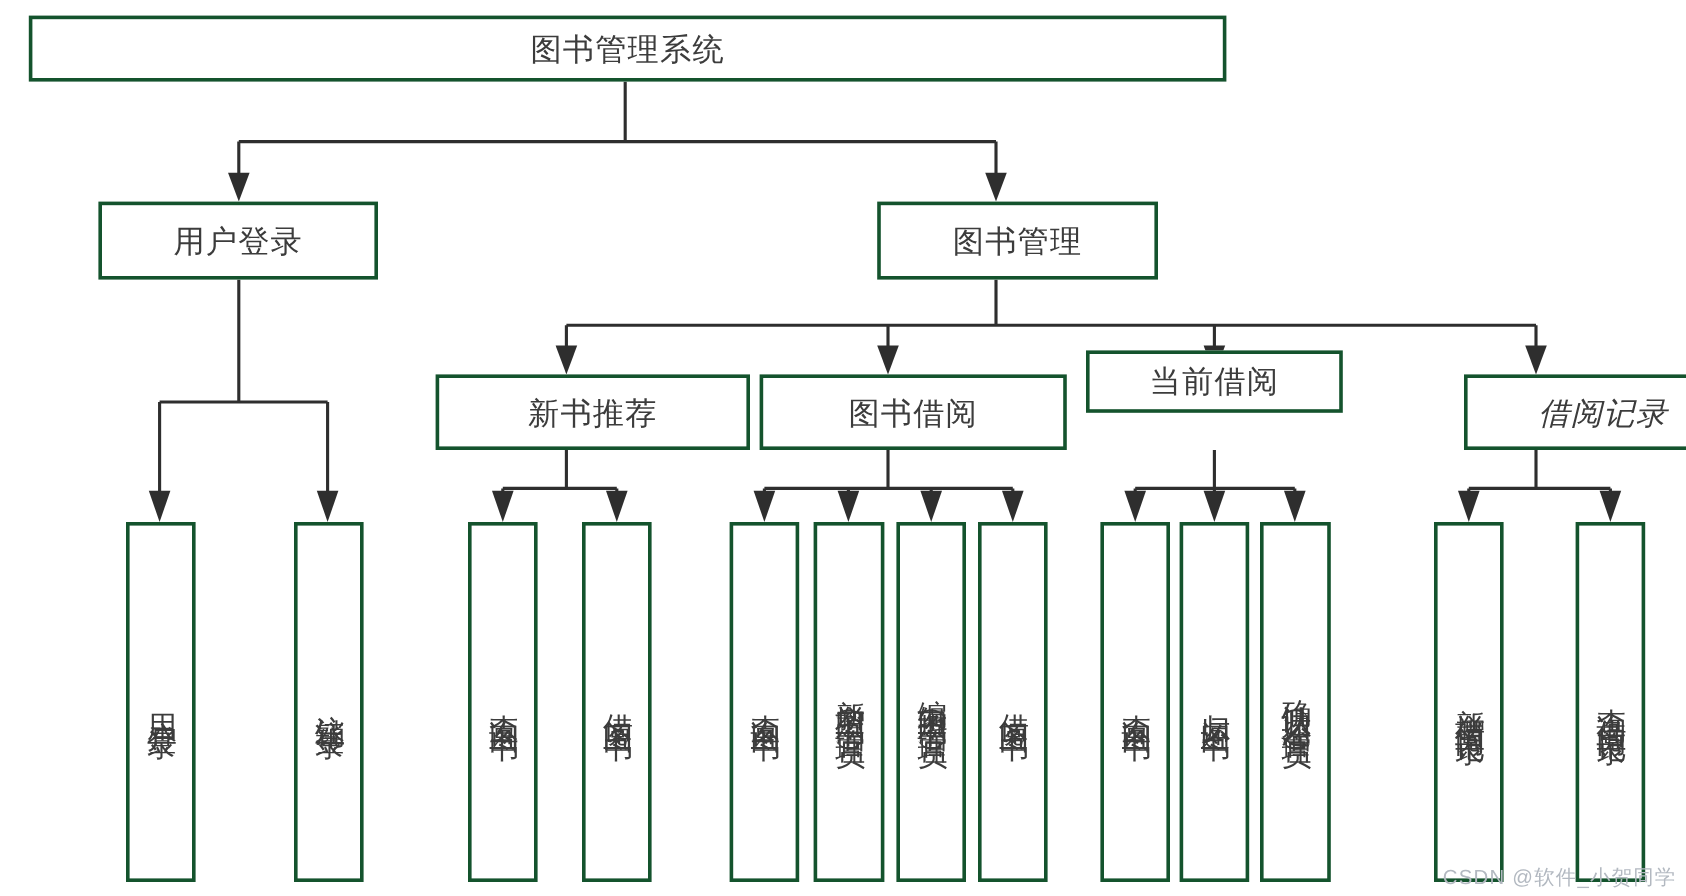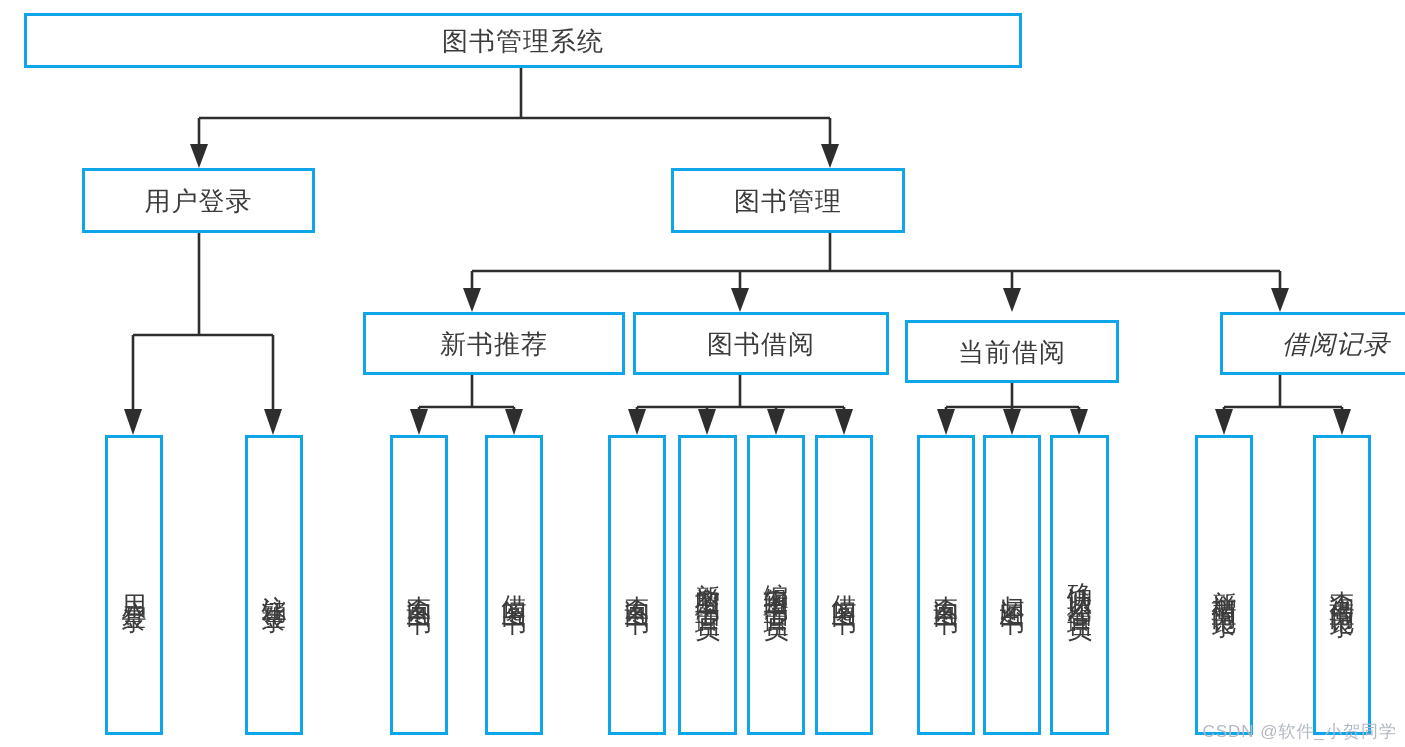--- a/index.html
+++ b/index.html
@@ -19,21 +19,21 @@
     position: absolute;
     left: 0; top: 0;
     width: 1405px;
     height: 747px;
     pointer-events: none;
   }
   .node {
     position: absolute;
     box-sizing: border-box;
     background: #ffffff;
-    border: 3px solid #0ea5e9;
+    border: 3px solid #14532d;
     display: flex;
     align-items: center;
     justify-content: center;
     color: #3c3c3c;
   }
   .node .hlabel {
     font-size: 26px;
     letter-spacing: 1px;
     white-space: nowrap;
     line-height: 1;
@@ -43,25 +43,25 @@
     text-orientation: mixed;
     font-size: 25px;
     letter-spacing: 5px;
     line-height: 1;
     white-space: nowrap;
   }
   
   .n-root   { left: 24px;   top: 13px;  width: 998px; height: 55px; }
   
   .n-login  { left: 82px;   top: 168px; width: 233px; height: 65px; }
-  .n-mgmt   { left: 671px;  top: 168px; width: 234px; height: 65px; }
+  .n-mgmt   { left: 731px;  top: 168px; width: 234px; height: 65px; }
   
   .n-recommend { left: 363px;  top: 312px; width: 262px; height: 63px; }
   .n-borrow    { left: 633px;  top: 312px; width: 256px; height: 63px; }
-  .n-current   { left: 905px;  top: 320px; width: 214px; height: 63px; }
+  .n-current   { left: 905px;  top: 292px; width: 214px; height: 52px; }
   .n-records   { left: 1220px; top: 312px; width: 232px; height: 63px; font-style: italic; }
   
   .leaf { top: 435px; width: 58px; height: 300px; }
   .l-a1 { left: 105px;  }
   .l-a2 { left: 245px;  }
   .l-b1 { left: 390px;  }
   .l-b2 { left: 485px;  }
   .l-c1 { left: 608px;  }
   .l-c2 { left: 678px; width: 59px; }
   .l-c3 { left: 747px;  }

